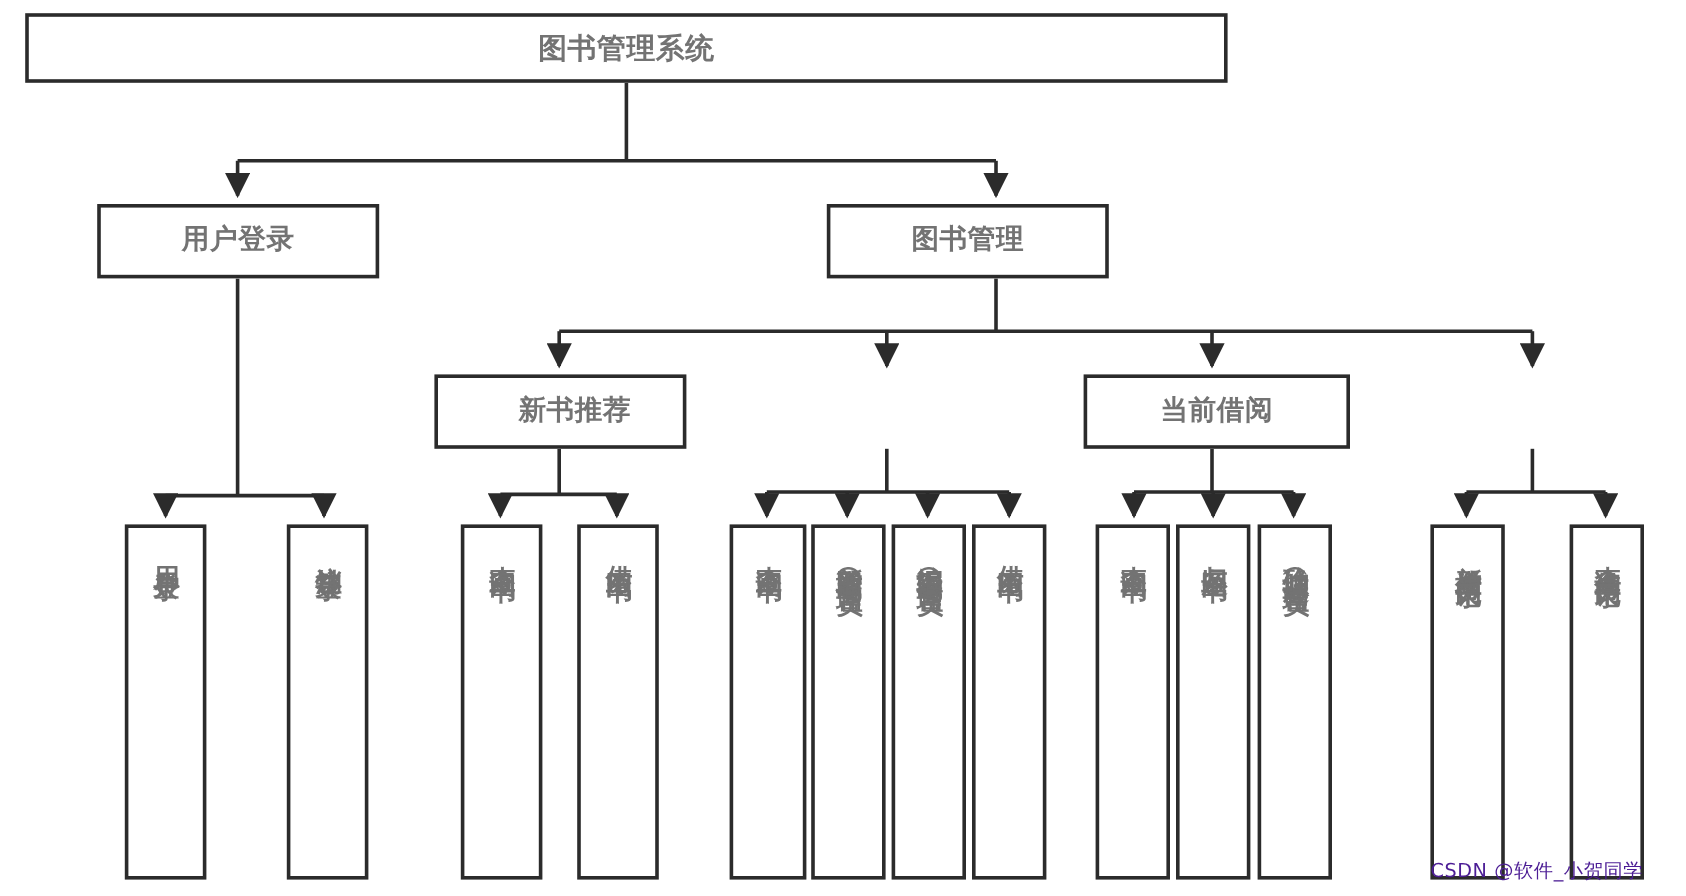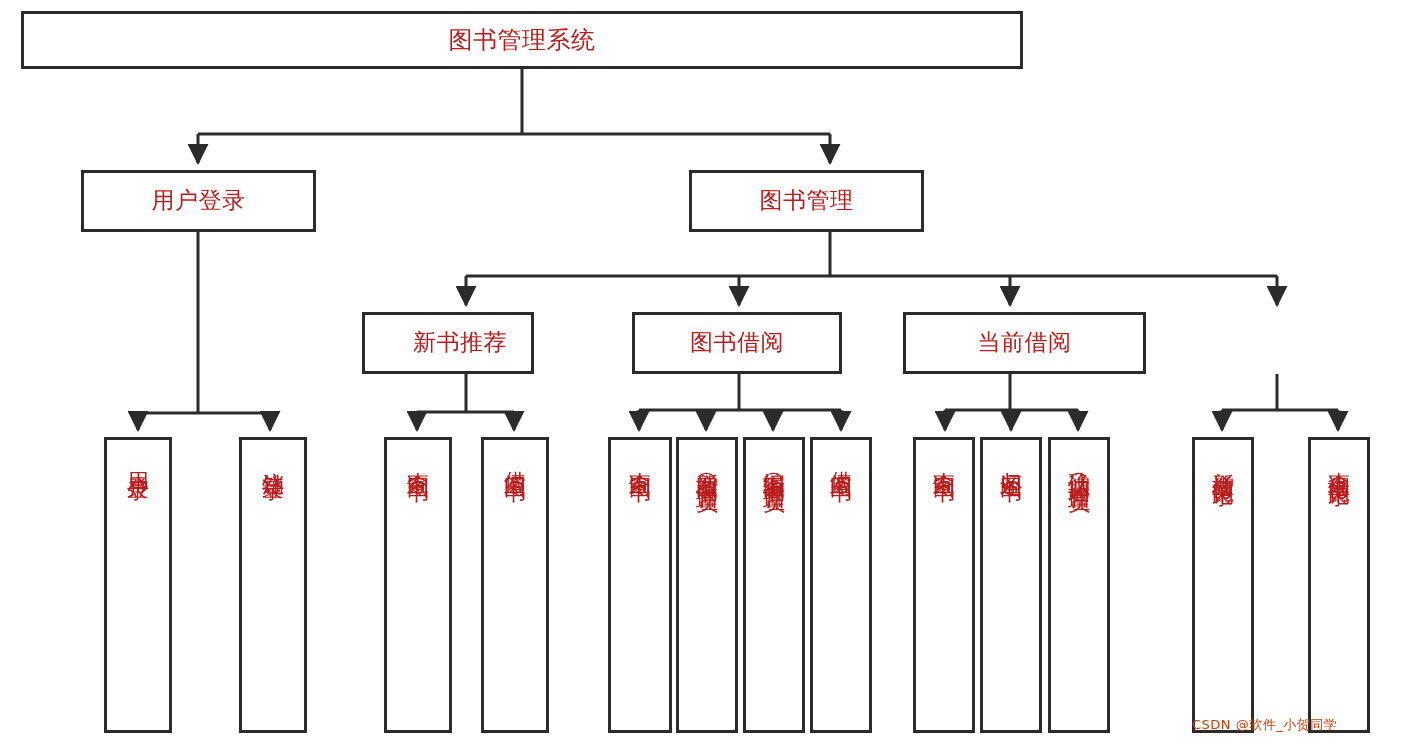--- a/index.html
+++ b/index.html
@@ -29,43 +29,44 @@
     position: absolute;
     box-sizing: border-box;
     background: #ffffff;
     border: 3px solid #2b2b2b;
     display: flex;
     align-items: center;
     justify-content: center;
     z-index: 2;
   }
   .node .label {
-    color: #b91c1c;
+    color: #737373;
     font-size: 23px;
     line-height: 1.18;
     letter-spacing: 0.5px;
     white-space: nowrap;
+    font-weight: bold;
   }
   .node.root .label { font-size: 24px; }
   .node.vert {
     align-items: flex-start;
     justify-content: center;
     padding-top: 14px;
   }
   .node.vert .label {
     writing-mode: vertical-rl;
     text-orientation: upright;
     font-size: 22px;
     letter-spacing: 3px;
     white-space: nowrap;
   }
   .watermark {
     position: absolute;
-    color: #c2410c;
-    font-size: 13px;
+    color: #4c1d95;
+    font-size: 16px;
     letter-spacing: 0.5px;
     z-index: 3;
     white-space: nowrap;
   }
 </style>
 </head>
 <body>
 
 <div id="canvas">
 
@@ -123,27 +124,24 @@
     <span class="label">图书管理系统</span>
   </div>
 
   <div class="node" style="left:81px; top:170px; width:235px; height:62px;">
     <span class="label">用户登录</span>
   </div>
   <div class="node" style="left:689px; top:170px; width:235px; height:62px;">
     <span class="label">图书管理</span>
   </div>
 
-  <div class="node" style="left:362px; top:312px; width:172px; height:62px;padding-left:24px;">
+  <div class="node" style="left:362px; top:312px; width:210px; height:62px;padding-left:24px;">
     <span class="label">新书推荐</span>
   </div>
-  <div class="node" style="left:632px; top:312px; width:210px; height:62px;">
-    <span class="label">图书借阅</span>
-  </div>
-  <div class="node" style="left:903px; top:312px; width:243px; height:62px;">
+  <div class="node" style="left:903px; top:312px; width:222px; height:62px;">
     <span class="label">当前借阅</span>
   </div>
 
   <div class="node vert" style="left:104px; top:437px; width:68px; height:296px;">
     <span class="label">用户登录</span>
   </div>
   <div class="node vert" style="left:239px; top:437px; width:68px; height:296px;">
     <span class="label">注销登录</span>
   </div>
 

